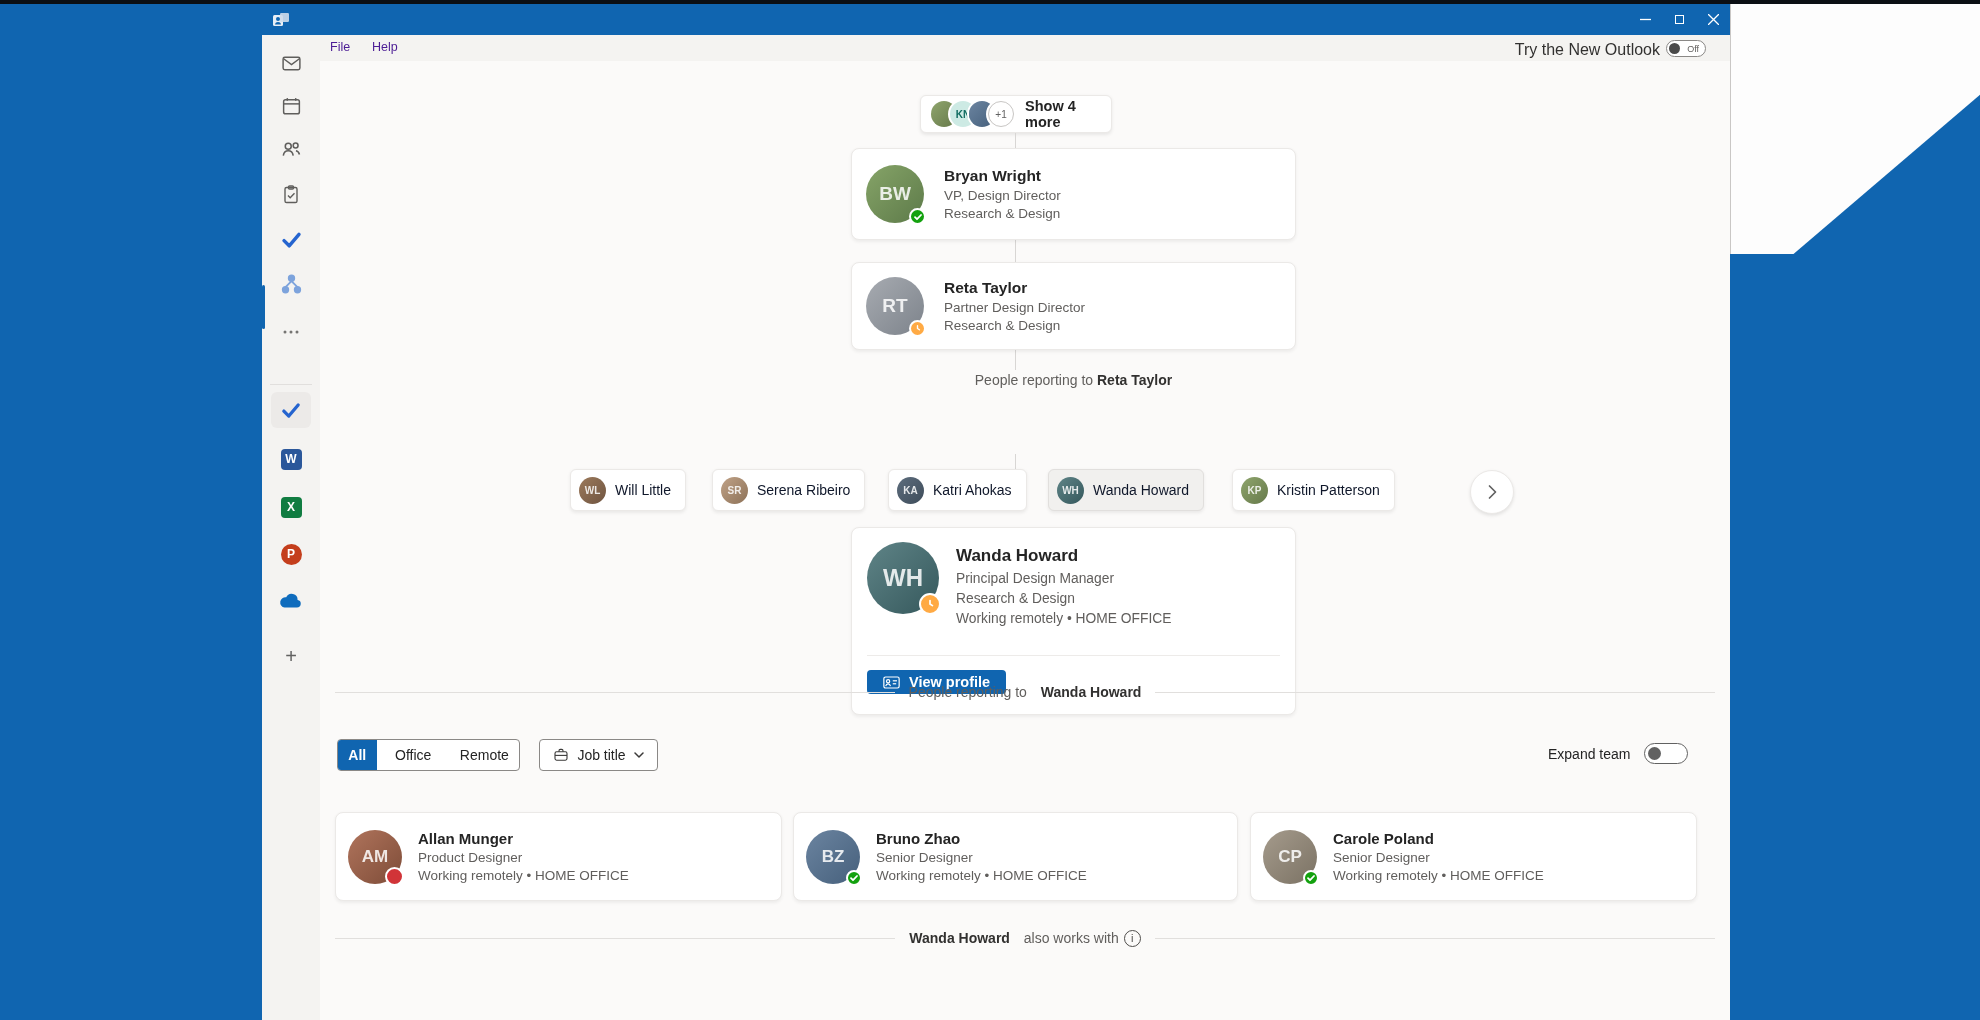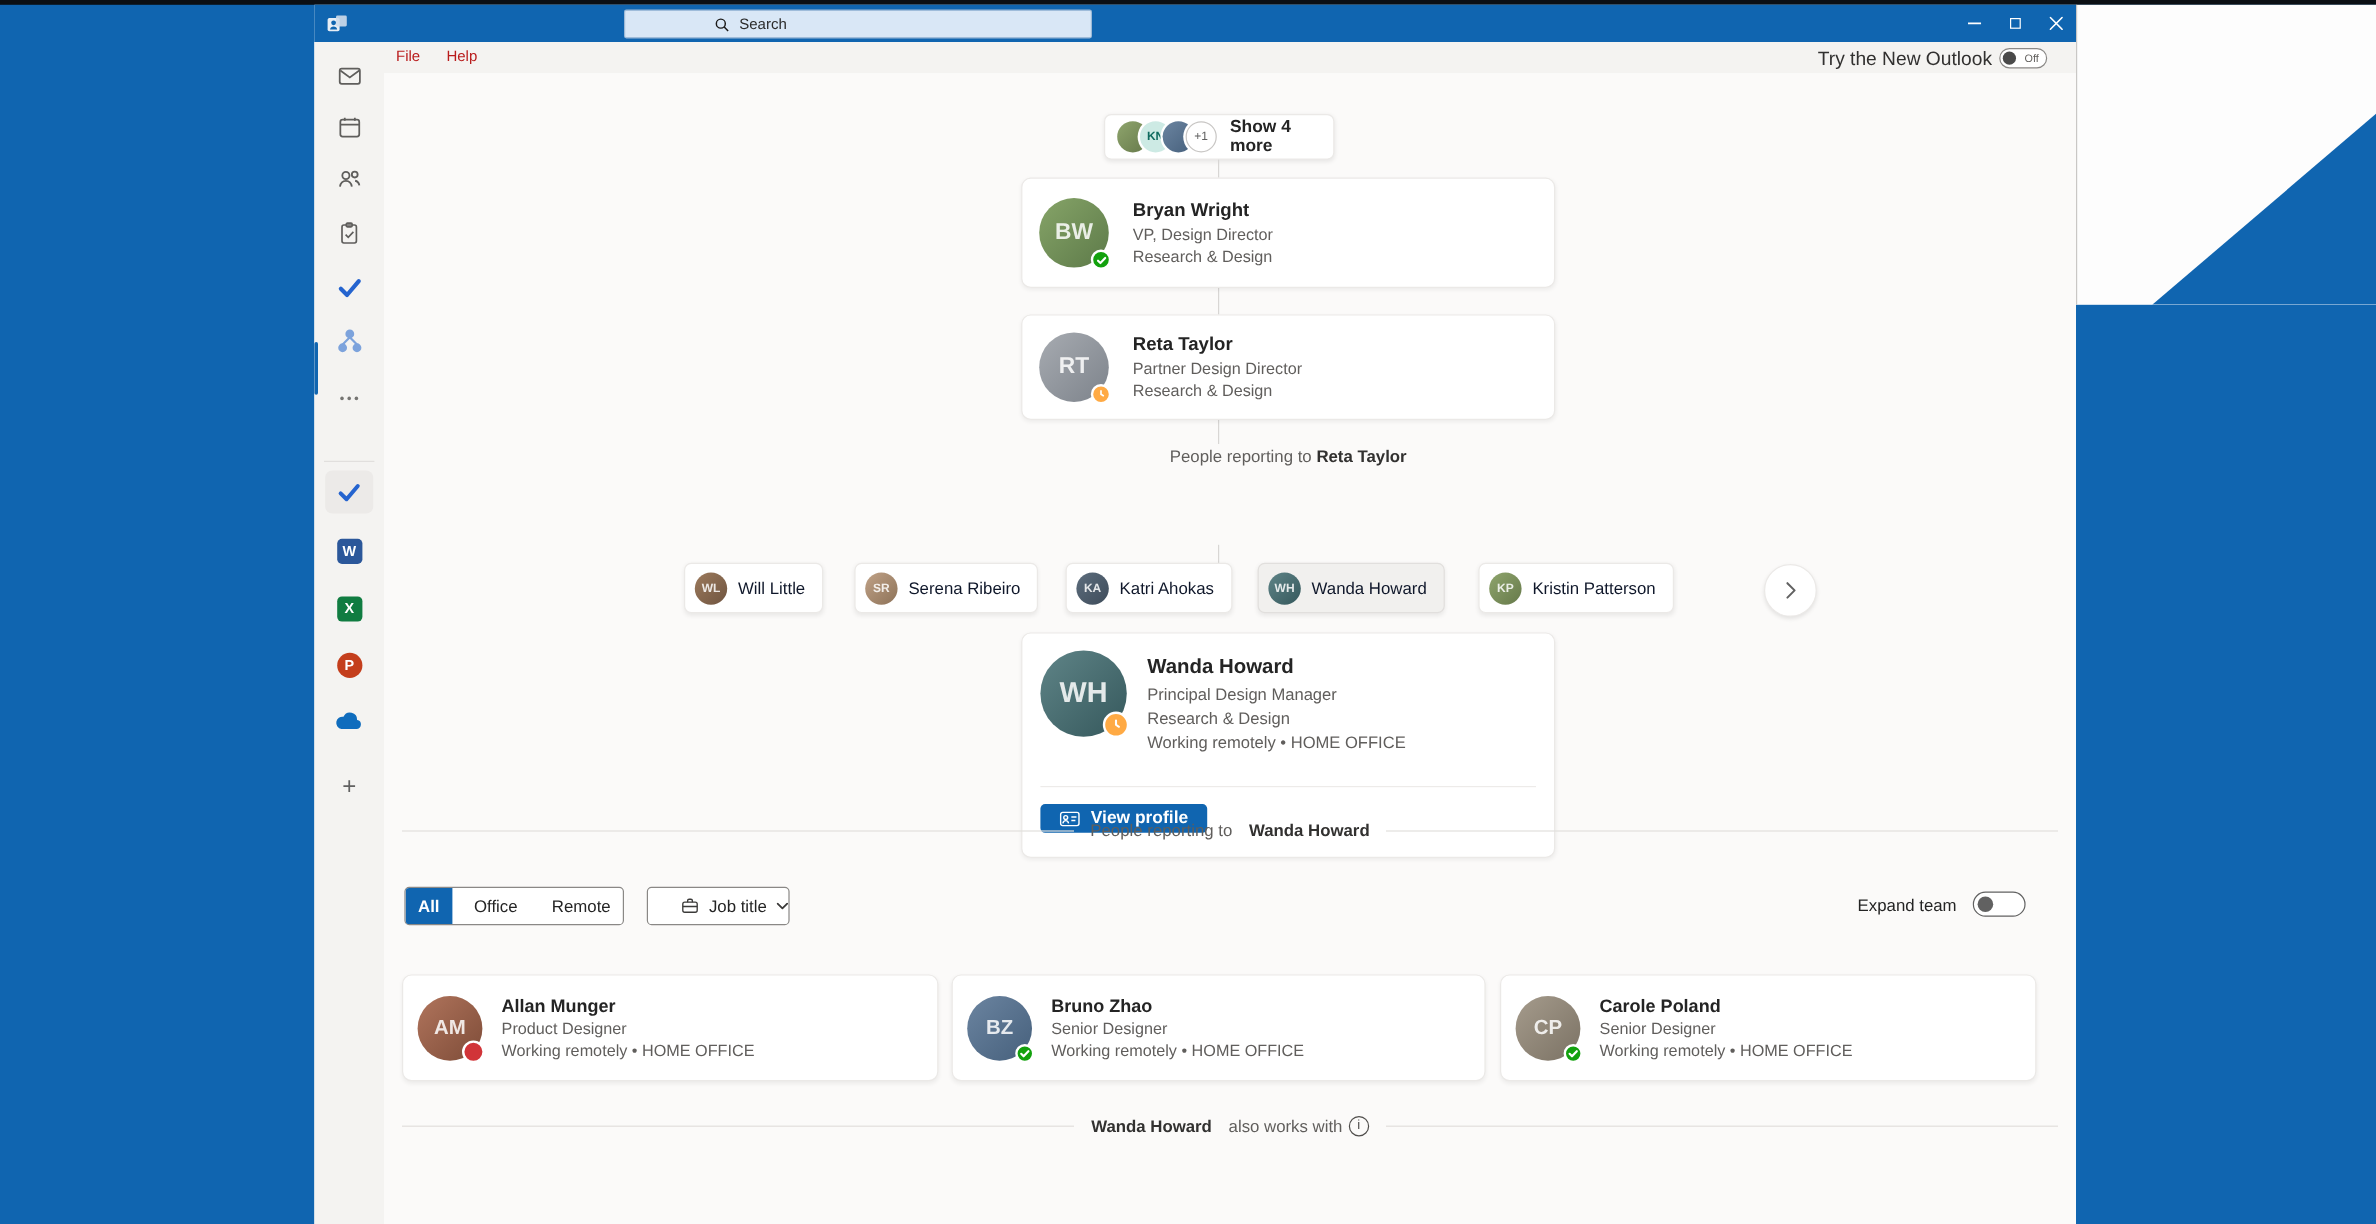--- a/index.html
+++ b/index.html
@@ -16,21 +16,21 @@
   .titlebar { position:absolute; left:0; top:0; width:100%; height:31px; background:#1065b0; }
   .app-icon { position:absolute; left:10px; top:7px; width:18px; height:18px; }
   .searchbox { position:absolute; left:258px; top:4px; width:390px; height:24px; background:#dcе9f7; background:#d9e7f6; border:1px solid #9db9d6; border-radius:2px; display:flex; align-items:center; gap:8px; padding-left:74px; }
   .searchbox span { font-size:12.5px; color:#2b2b2b; }
   .win-controls { position:absolute; right:0; top:0; height:31px; display:flex; }
   .win-btn { width:34px; height:31px; display:flex; align-items:center; justify-content:center; color:#fff; font-size:13px; }
   .max-glyph { width:9px; height:9px; border:1.3px solid #fff; display:inline-block; }
 
   
   .menubar { position:absolute; left:58px; top:31px; right:0; height:26px; background:#f4f3f1; }
-  .menu-item { position:absolute; top:5px; font-size:12.5px; color:#b91c1c; }
+  .menu-item { position:absolute; top:5px; font-size:12.5px; color:#4c1d95; }
   .try-new { position:absolute; top:6px; right:70px; font-size:16px; color:#323130; }
   .toggle-sm { position:absolute; right:24px; top:5px; width:40px; height:17px; border:1px solid #8a8886; border-radius:9px; background:#fff; }
   .toggle-sm .knob { position:absolute; left:2px; top:2px; width:11px; height:11px; border-radius:50%; background:#4a4a4a; }
   .toggle-sm .state { position:absolute; right:6px; top:2.5px; font-size:9px; color:#605e5c; }
 
   
   .rail { position:absolute; left:0; top:31px; width:58px; bottom:0; background:#f4f3f1; }
   .rail-item { position:absolute; left:0; width:58px; height:36px; display:flex; align-items:center; justify-content:center; }
   .rail-sel-bar { position:absolute; left:0; top:250px; width:3px; height:44px; background:#1065b0; border-radius:2px; }
   .rail-divider { position:absolute; left:8px; right:8px; top:349px; height:1px; background:#e1dfdd; }
@@ -107,21 +107,21 @@
   .h-divider b { color:#323130; font-weight:700; }
   .h-divider .txt { display:flex; align-items:center; gap:5px; white-space:nowrap; }
 
   
   .seg { position:absolute; left:75px; top:735px; width:183px; height:32px; background:#fff; border:1px solid #8a8886; border-radius:4px; display:flex; overflow:hidden; }
   .seg-btn { display:flex; align-items:center; justify-content:center; font-size:14px; color:#242424; }
   .seg-btn.sel { background:#1065b0; color:#fff; font-weight:700; }
   .seg-btn:nth-child(1){ width:39px; }
   .seg-btn:nth-child(2){ width:74px; }
   .seg-btn:nth-child(3){ width:70px; }
-  .job-dd { position:absolute; left:277px; top:735px; width:119px; height:32px; background:#fff; border:1px solid #8a8886; border-radius:4px; display:flex; align-items:center; justify-content:flex-end; gap:8px; font-size:14px; color:#242424; }
+  .job-dd { position:absolute; left:277px; top:735px; width:119px; height:32px; background:#fff; border:1px solid #8a8886; border-radius:4px; display:flex; align-items:center; justify-content:center; gap:8px; font-size:14px; color:#242424; }
   .expand-wrap { position:absolute; top:739px; left:1286px; display:flex; align-items:center; gap:13px; }
   .expand-wrap .elbl { font-size:14px; color:#242424; }
   .toggle-lg { width:44px; height:21px; border:1px solid #616161; border-radius:11px; background:#fff; position:relative; }
   .toggle-lg .knob { position:absolute; left:3px; top:3px; width:13px; height:13px; border-radius:50%; background:#616161; }
 
   
   .rep-card { top:808px; height:89px; display:flex; align-items:center; padding-left:12px; }
   .rep-card .avatar { width:54px; height:54px; font-size:17px; }
   .rep-card .badge { width:16px; height:16px; right:-2px; bottom:-2px; }
   .rep-card[data-name="report-card-allan-munger"] .badge { width:19px; height:19px; }
@@ -142,27 +142,20 @@
 
   <div class="window" data-name="outlook-window">
 
     <div class="titlebar" data-name="title-bar">
       <svg class="app-icon" data-name="app-icon" viewBox="0 0 18 18">
         <rect x="1" y="4" width="10" height="11" rx="1.5" fill="#e8eef5"></rect>
         <rect x="8" y="2" width="9" height="9" rx="1.2" fill="#cfdceb" opacity=".9"></rect>
         <circle cx="6" cy="8" r="2" fill="#1065b0"></circle>
         <path d="M3,13.5 c.4-1.6 1.4-2.4 3-2.4 s2.6.8 3 2.4" fill="#1065b0"></path>
       </svg>
-      <div class="searchbox" data-name="search-input">
-        <svg data-name="search-icon" width="13" height="13" viewBox="0 0 16 16" fill="none" stroke="#1b1a19" stroke-width="1.5">
-            <circle cx="7" cy="7" r="4.6"></circle>
-            <line x1="10.5" y1="10.5" x2="14.5" y2="14.5"></line>
-          </svg>
-        <span data-name="search-placeholder">Search</span>
-      </div>
       <div class="win-controls">
         <div class="win-btn" data-name="minimize-button">
             <svg width="11" height="11" viewBox="0 0 11 11">
               <line x1="0" y1="5.5" x2="11" y2="5.5" stroke="#fff" stroke-width="1.3"></line>
             </svg>
           </div>
         <div class="win-btn" data-name="maximize-button">
             <span class="max-glyph"></span>
           </div>
         <div class="win-btn" data-name="close-button">

